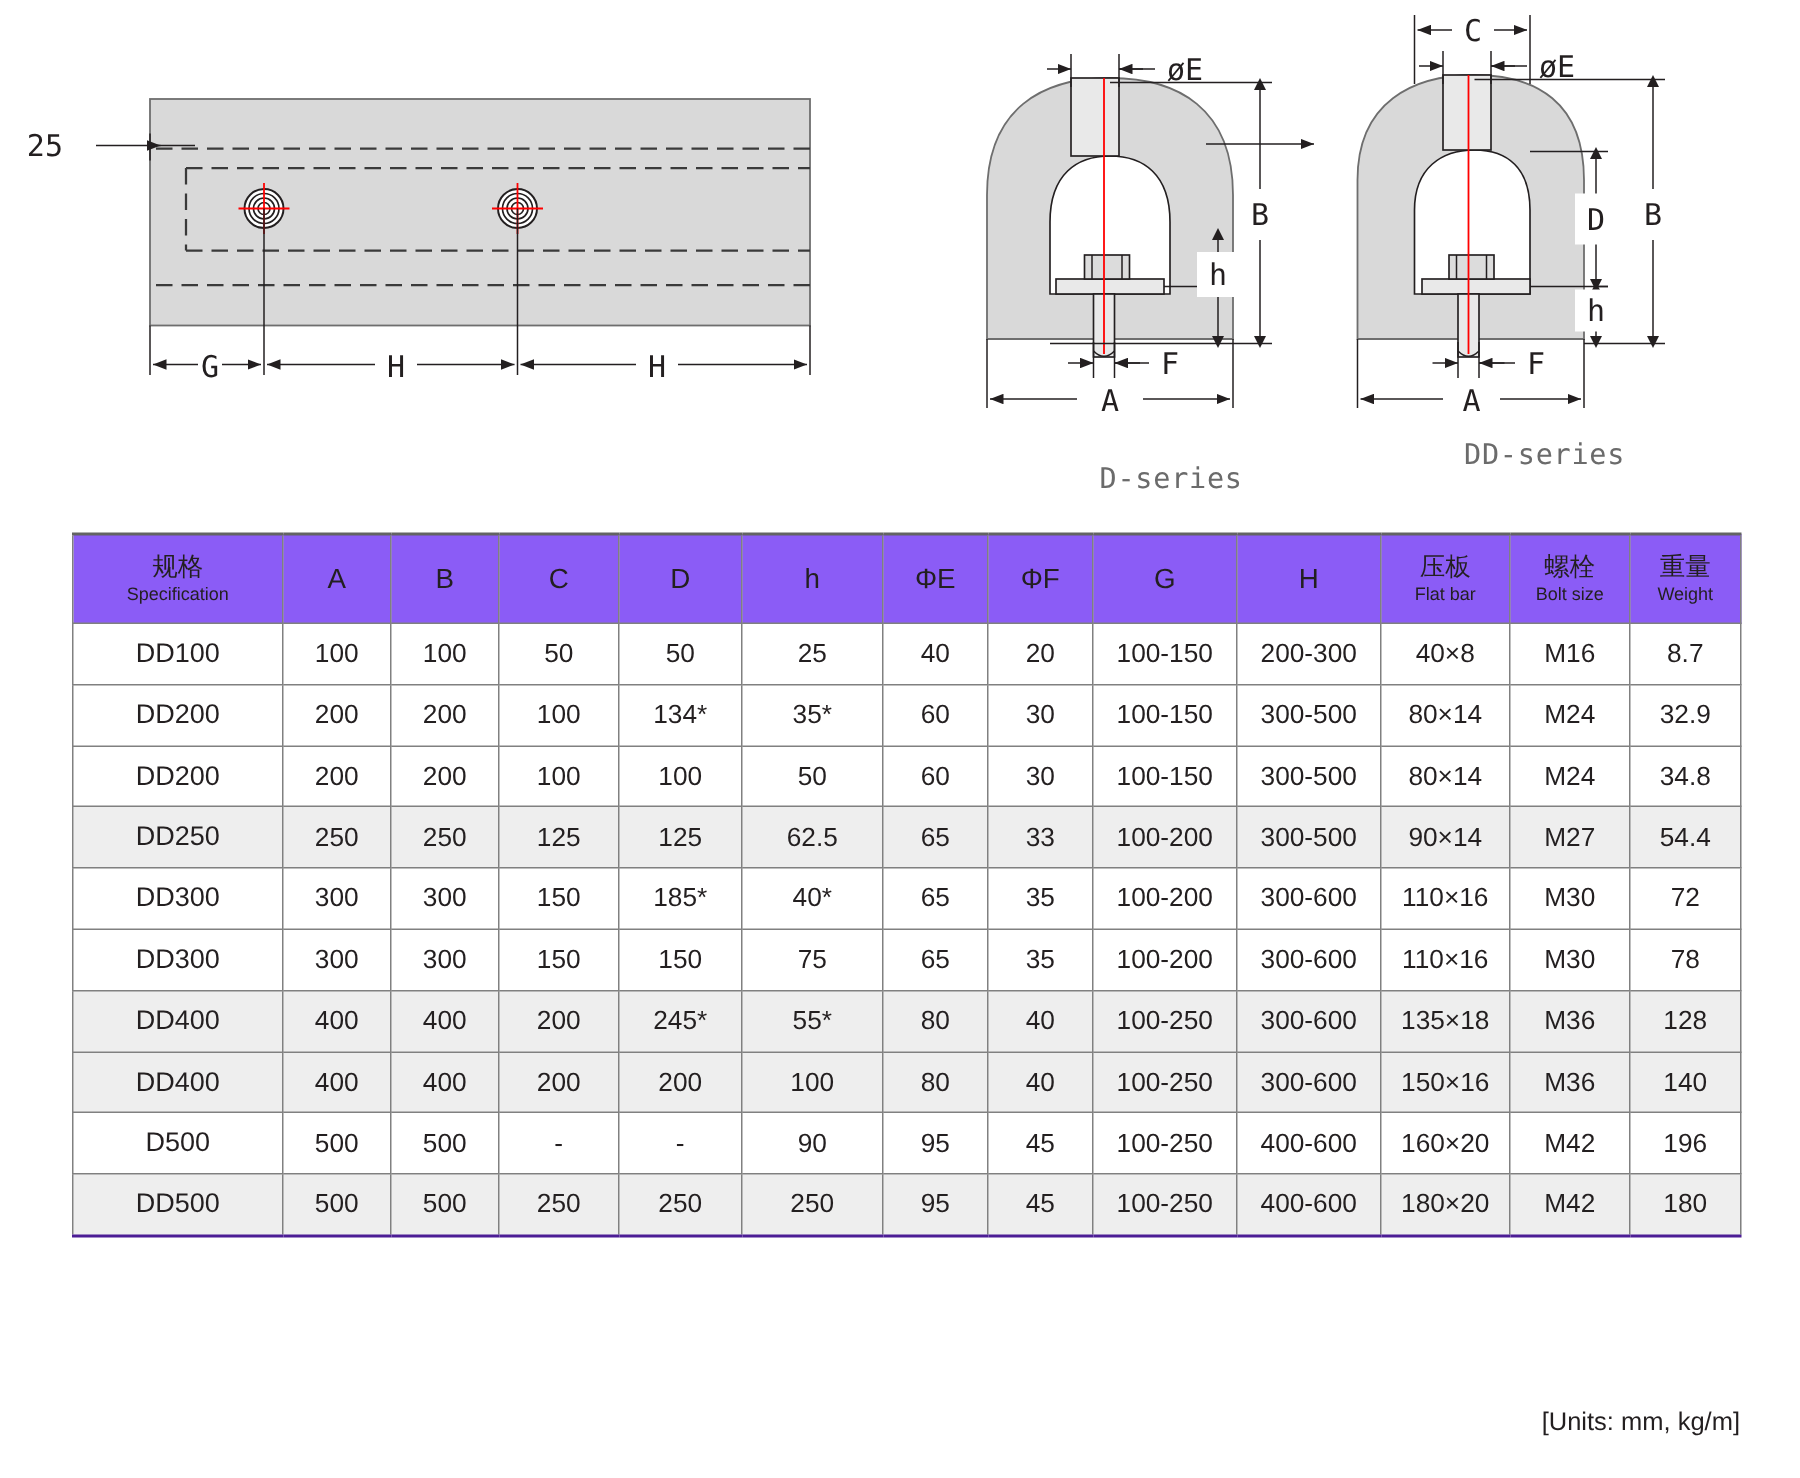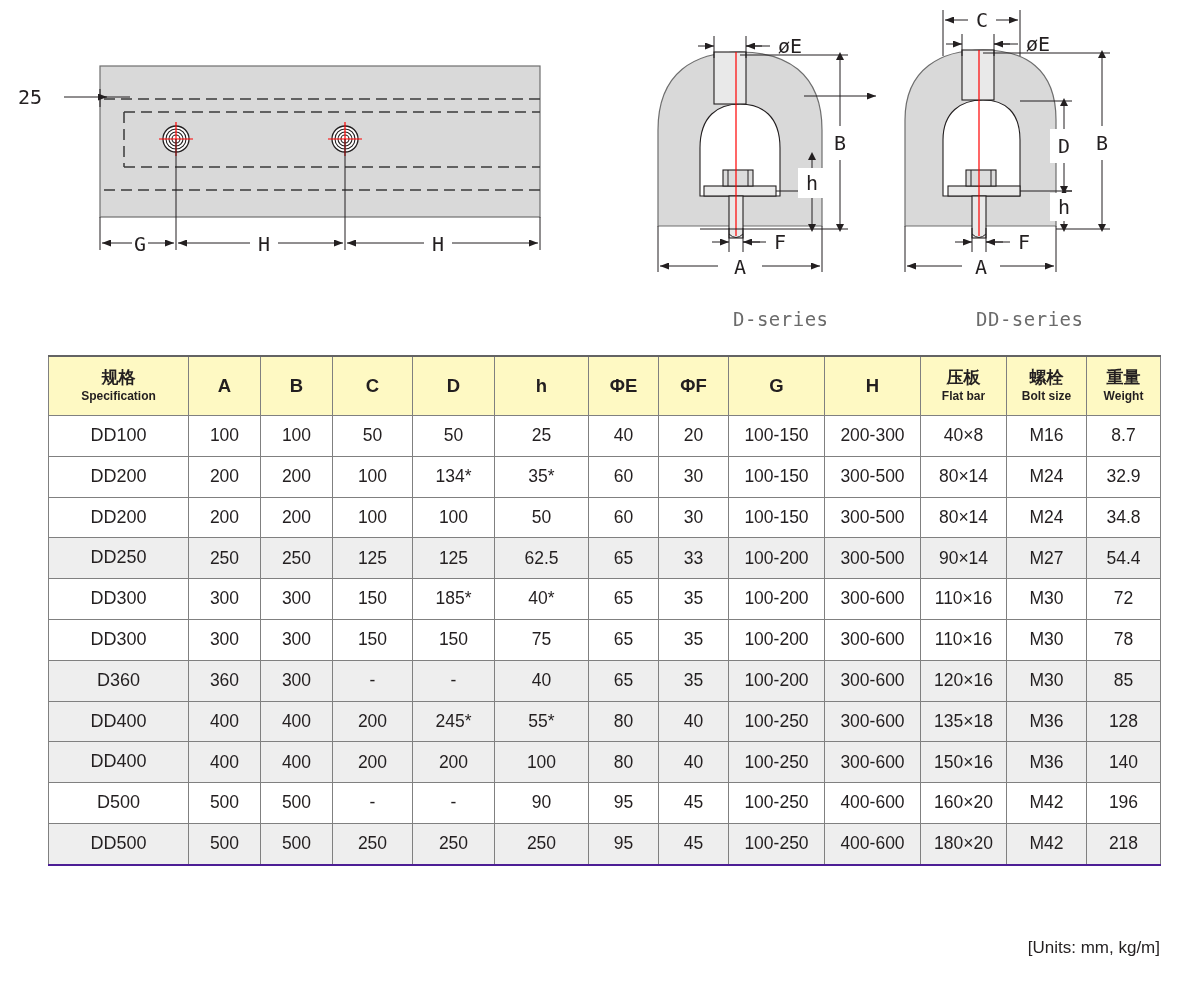--- a/index.html
+++ b/index.html
@@ -28,21 +28,21 @@
   .series-caption {
     position: absolute;
     font-family: "DejaVu Sans Mono", "Liberation Mono", monospace;
     font-size: 19px;
     color: #6b6b6b;
     letter-spacing: 0.5px;
     white-space: nowrap;
     margin-left: 48px;
   }
   #caption-d  { left: 685px; top: 308px; }
-  #caption-dd { left: 928px; top: 308px; }
+  #caption-dd { left: 928px; top: 292px; }
 
   
   #spec-table-wrap {
     position: absolute;
     left: 48px;
     top: 355px;
     width: 1112px;
   }
   table.spec {
     border-collapse: collapse;
@@ -53,24 +53,23 @@
     border: 1px solid #808080;
     text-align: center;
     vertical-align: middle;
     font-size: 17.5px;
     color: #231f20;
     padding: 0;
     line-height: 1.22;
     font-weight: normal;
   }
   table.spec thead th {
-    background: #fef9c3;
+    background: #8b5cf6;
     height: 58px;
     font-size: 17px;
-    font-weight: bold;
   }
   table.spec thead th .cn {
     display: block;
     font-size: 17px;
   }
   table.spec thead th .en {
     display: block;
     font-size: 12px;
   }
   table.spec thead th.single {
@@ -492,35 +491,20 @@
           <td>75</td>
           <td>65</td>
           <td>35</td>
           <td>100-200</td>
           <td>300-600</td>
           <td>110×16</td>
           <td>M30</td>
           <td>78</td>
         </tr>
         <tr class="alt">
-          <td class="spec-name">D360</td>
-          <td>360</td>
-          <td>300</td>
-          <td>-</td>
-          <td>-</td>
-          <td>40</td>
-          <td>65</td>
-          <td>35</td>
-          <td>100-200</td>
-          <td>300-600</td>
-          <td>120×16</td>
-          <td>M30</td>
-          <td>85</td>
-        </tr>
-        <tr class="alt">
           <td class="spec-name">DD400</td>
           <td>400</td>
           <td>400</td>
           <td>200</td>
           <td>245*</td>
           <td>55*</td>
           <td>80</td>
           <td>40</td>
           <td>100-250</td>
           <td>300-600</td>
@@ -564,19 +548,19 @@
           <td>500</td>
           <td>250</td>
           <td>250</td>
           <td>250</td>
           <td>95</td>
           <td>45</td>
           <td>100-250</td>
           <td>400-600</td>
           <td>180×20</td>
           <td>M42</td>
-          <td>218</td>
+          <td>180</td>
         </tr>
       </tbody>
   </table>
 </div>
 
 <div id="units-note">[Units: mm, kg/m]</div>
 
 </body></html>

